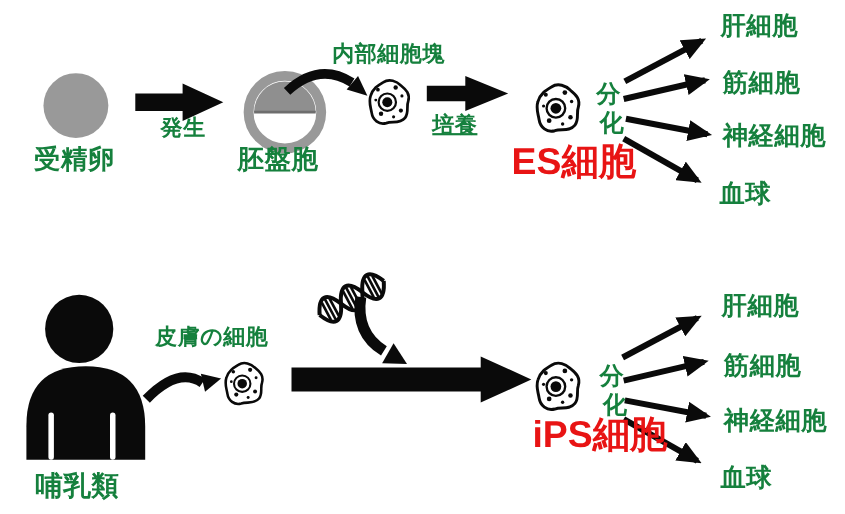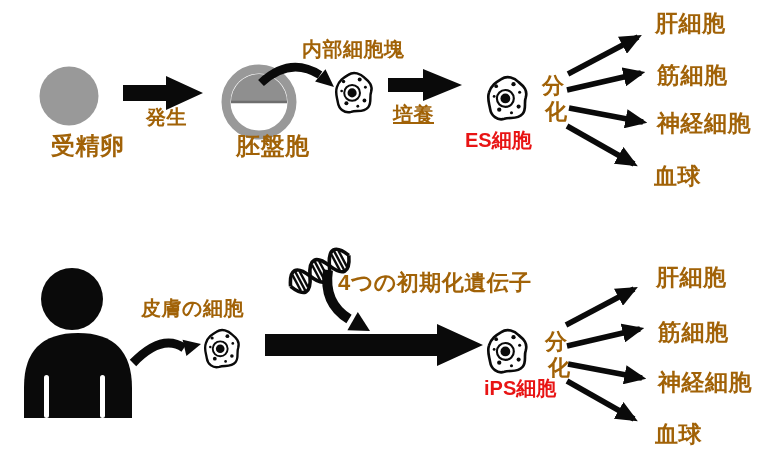--- a/index.html
+++ b/index.html
@@ -2,28 +2,28 @@
 <html><head>
 <meta charset="utf-8">
 <style>
   html,body{margin:0;padding:0;background:#fff;}
   #canvas{
     position:relative;width:768px;height:467px;background:#ffffff;
     font-family:"Liberation Sans","DejaVu Sans",sans-serif;
     overflow:hidden;
   }
   .lbl{
-    position:absolute;font-weight:700;color:#a16207;line-height:1.05;
+    position:absolute;font-weight:700;color:#15803d;line-height:1.05;
     white-space:nowrap;letter-spacing:0.5px;
   }
   .lbl.sm{font-size:20px;}
   .lbl.md{font-size:23px;}
-  .lbl.lg{font-size:24px;margin-left:20px;}
+  .lbl.lg{font-size:24px;}
   .lbl.xl{font-size:25px;}
-  .lbl.red{color:#e81414;font-size:20px;letter-spacing:0;}
+  .lbl.red{color:#e81414;font-size:34px;letter-spacing:0;}
   .vert{display:flex;flex-direction:column;font-size:22px;}
   .vert span{display:block;}
   .vert span:nth-child(2){margin-left:3px;margin-top:3px;}
   svg{position:absolute;left:0;top:0;}
 </style>
 </head>
 <body>
 
 <div id="canvas">
 
@@ -130,22 +130,22 @@
   <div class="lbl red" style="left:465px;top:130px;">ES細胞</div>
   <div class="lbl vert" style="left:542px;top:74px;">
     <span>分</span>
     <span>化</span>
   </div>
   <div class="lbl md" style="left:655px;top:11px;">肝細胞</div>
   <div class="lbl md" style="left:657px;top:63px;">筋細胞</div>
   <div class="lbl md" style="left:657px;top:111px;">神経細胞</div>
   <div class="lbl md" style="left:654px;top:164px;">血球</div>
 
-  <div class="lbl sm" style="left:141px;top:298px;">皮膚の細胞</div>
-  <div class="lbl" style="left:338px;top:271px;font-size:22px;">4つの初期化遺伝子</div>
+  <div class="lbl xl" style="left:32px;top:429px;">哺乳類</div>
+  <div class="lbl sm" style="left:141px;top:298px;font-family:Liberation Mono, monospace;">皮膚の細胞</div>
   <div class="lbl red" style="left:460px;top:378px;margin-left:24px;">iPS細胞</div>
   <div class="lbl vert" style="left:545px;top:330px;">
     <span>分</span>
     <span>化</span>
   </div>
   <div class="lbl md" style="left:656px;top:265px;">肝細胞</div>
   <div class="lbl md" style="left:658px;top:320px;">筋細胞</div>
   <div class="lbl md" style="left:658px;top:370px;">神経細胞</div>
   <div class="lbl md" style="left:655px;top:422px;">血球</div>
 

